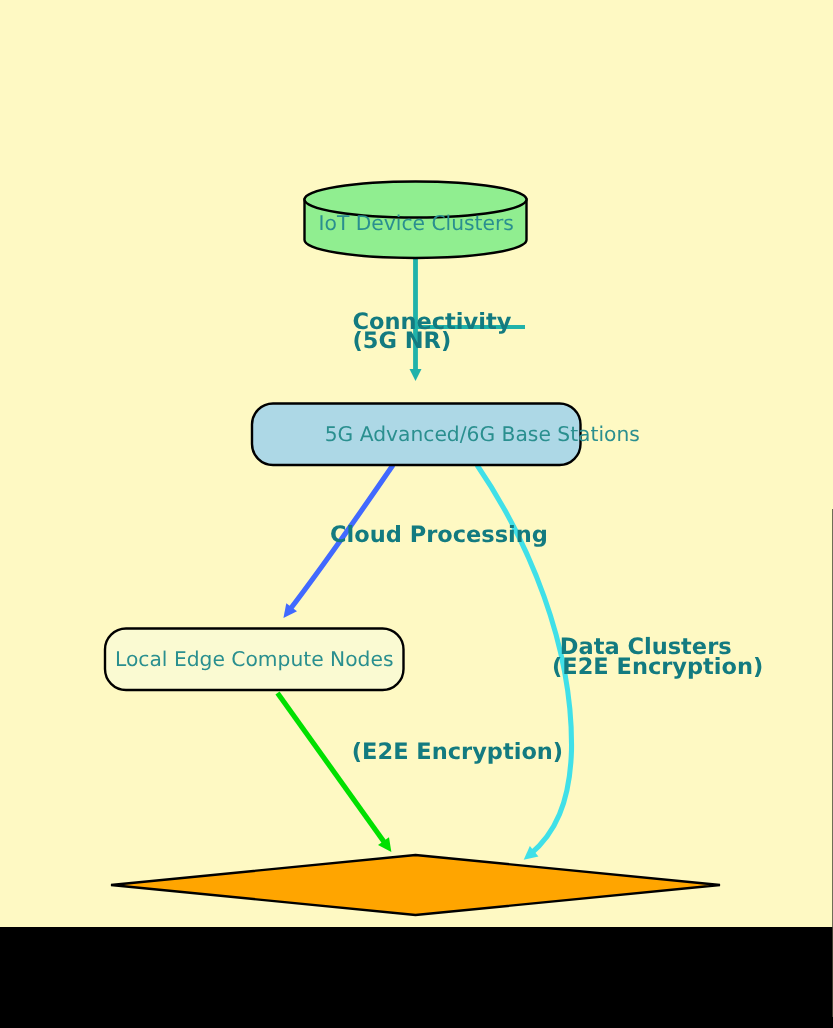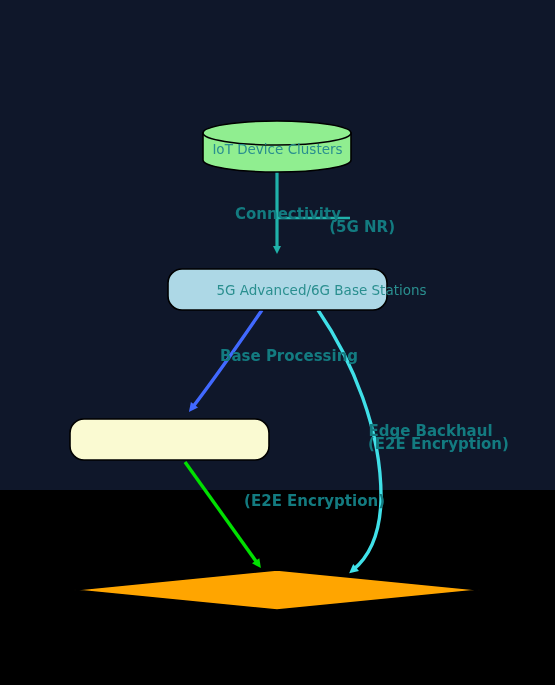--- a/index.html
+++ b/index.html
@@ -1,32 +1,32 @@
 <!DOCTYPE html>
 <html><head>
 <meta charset="utf-8">
 <style>
   html,body{margin:0;padding:0;background:#000;}
   body{width:555px;height:685px;overflow:hidden;
        font-family:"DejaVu Sans","Liberation Sans",sans-serif;}
-  #stage{position:relative;width:555px;height:490px;background:#0f172a;}
+  #stage{position:relative;width:555px;height:618px;background:#fef9c3;}
   svg#canvas{position:absolute;left:0;top:0;width:555px;height:685px;}
 
   .node-label{
     position:absolute;text-align:center;white-space:nowrap;
     font-size:13.5px;color:#2a8f8f;pointer-events:none;
   }
   .node-label.cloudlbl{color:#2e7d32;}
 
   .edge-label{
     position:absolute;text-align:center;white-space:nowrap;
     font-size:15px;font-weight:bold;color:#137b80;line-height:13px;
     pointer-events:none;
   }
-  .edge-label .l2{display:block;text-align:right;}
+  .edge-label .l2{display:block;}
 </style>
 </head>
 <body>
 
 <div id="stage">
 
   <svg id="canvas" viewBox="0 0 555 685">
     <defs>
       <marker id="ah-teal" markerWidth="10" markerHeight="10" refX="5" refY="5" orient="auto" markerUnits="userSpaceOnUse">
         <path d="M1,1 L9,5 L1,9 Z" fill="#20b2aa"></path>
@@ -74,33 +74,34 @@
 
     <g>
       <path d="M277,570 L480,590 L277,610 L74,590 Z" fill="#ffa500" stroke="#000" stroke-width="1.6"></path>
     </g>
   </svg>
 
   <div class="node-label" style="left:0;top:141px;width:555px;">IoT Device Clusters</div>
 
   <div class="node-label" style="left:0;top:282px;width:555px;margin-left:44px;">5G Advanced/6G Base Stations</div>
 
+  <div class="node-label" style="left:70px;top:432px;width:199px;">Local Edge Compute Nodes</div>
 
 
   <div class="edge-label" style="left:235px;top:208px;width:160px;text-align:left;">
     <span>Connectivity</span>
     <span class="l2">(5G NR)</span>
   </div>
 
   <div class="edge-label" style="left:220px;top:350px;width:125px;">
-    <span>Base Processing</span>
+    <span>Cloud Processing</span>
   </div>
 
   <div class="edge-label" style="left:368px;top:425px;width:125px;">
-    <span>Edge Backhaul</span>
+    <span>Data Clusters</span>
     <span class="l2">(E2E Encryption)</span>
   </div>
 
   <div class="edge-label" style="left:225px;top:495px;width:160px;">
     <span class="l2">(E2E Encryption)</span>
   </div>
 
 </div>
 
 </body></html>

